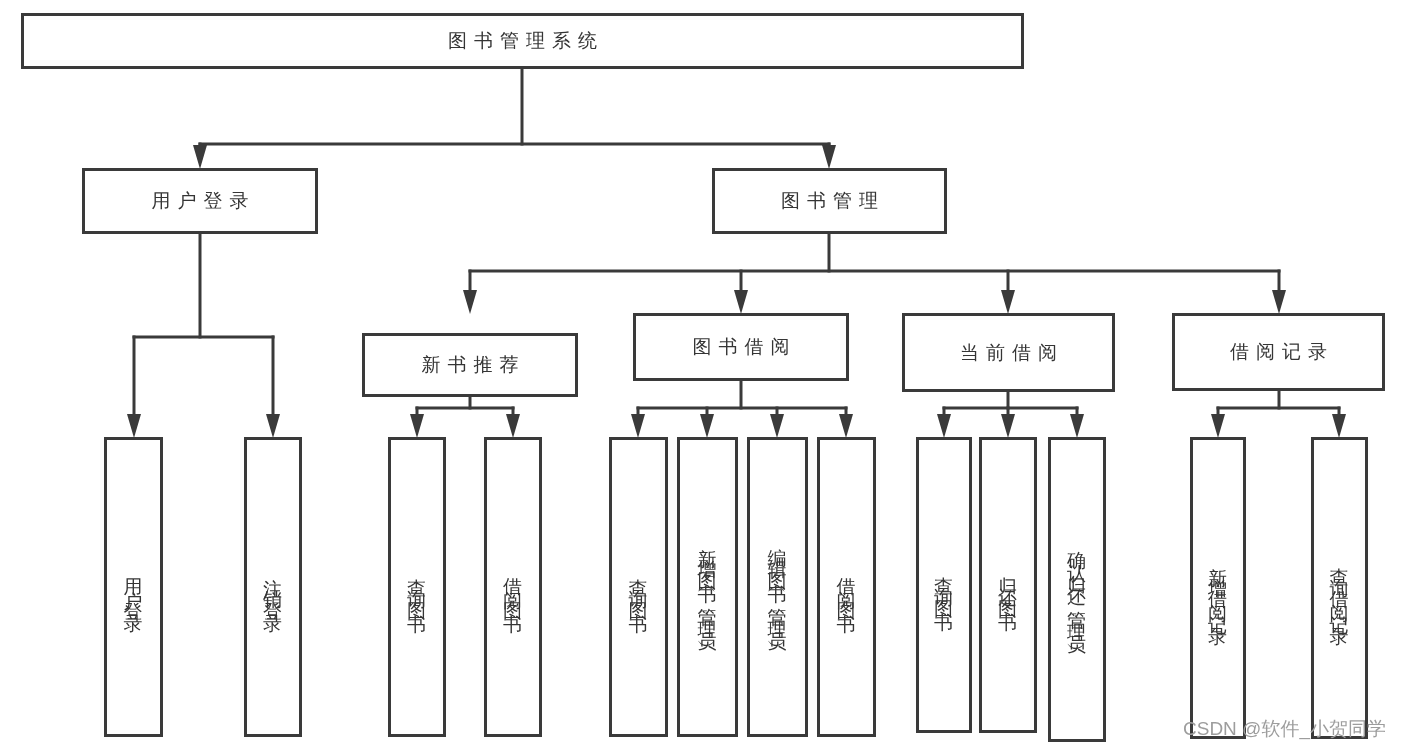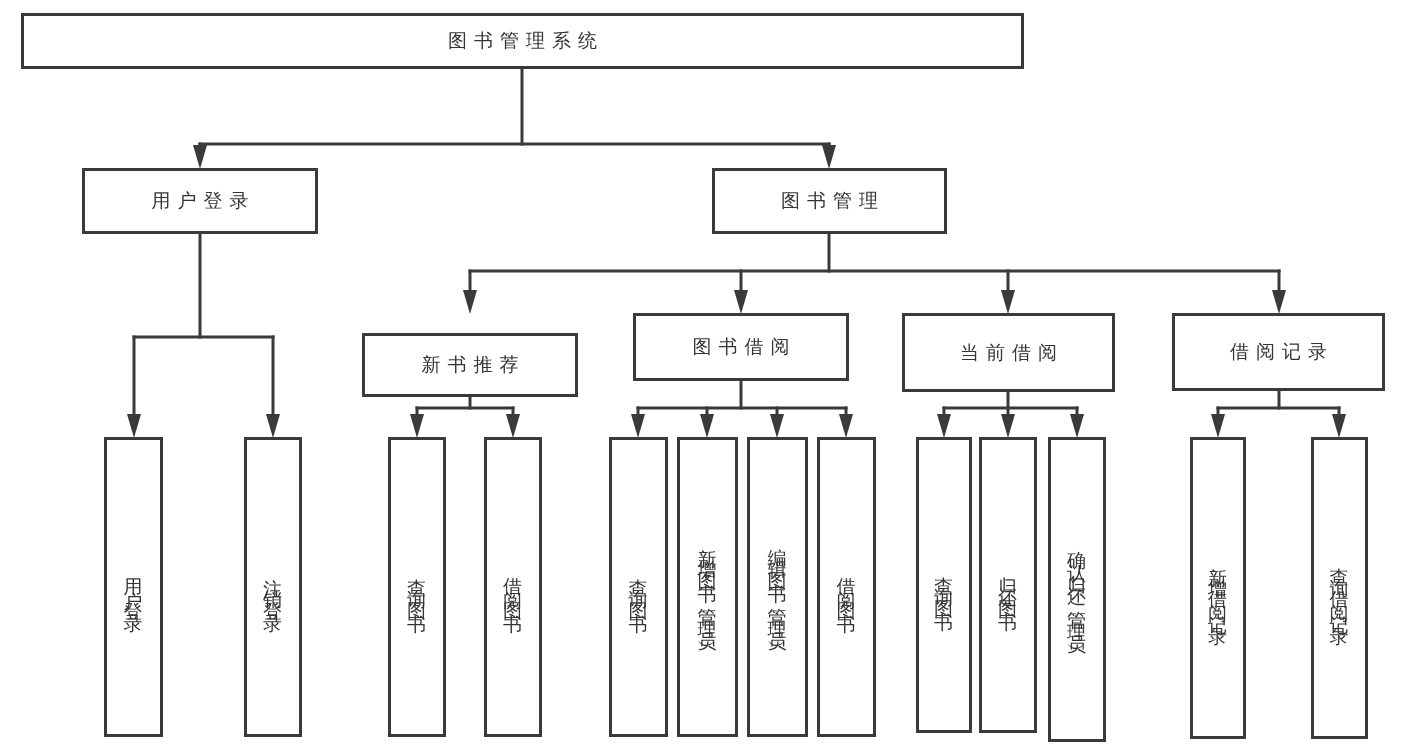--- a/index.html
+++ b/index.html
@@ -193,14 +193,15 @@
     <span class="label">确认归还（管理员）</span>
   </div>
 
   <div class="box v-box" style="left:1190px; top:437px; width:56px; height:302px;">
     <span class="label">新增借阅记录</span>
   </div>
   <div class="box v-box" style="left:1311px; top:437px; width:57px; height:302px;">
     <span class="label">查询借阅记录</span>
   </div>
 
+  <div id="watermark">CSDN @软件_小贺同学</div>
 
 </div>
 
 </body></html>

